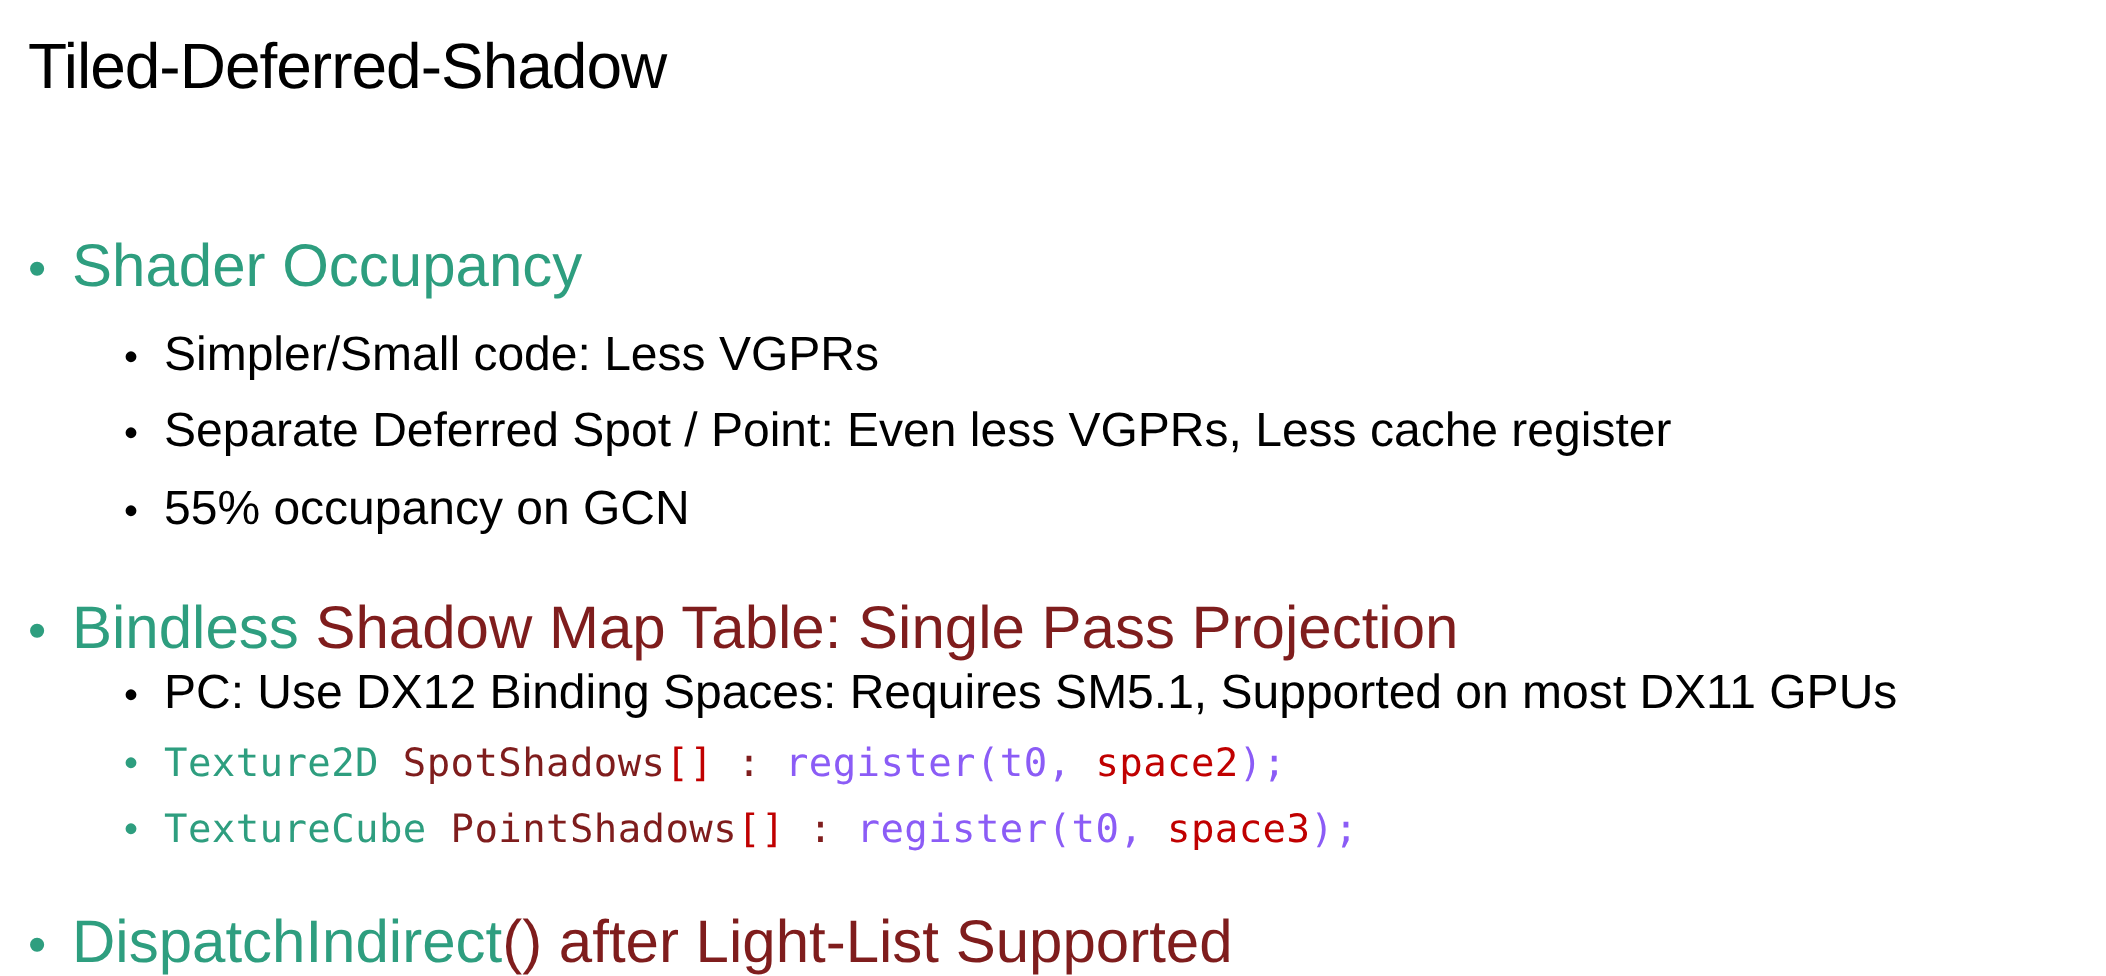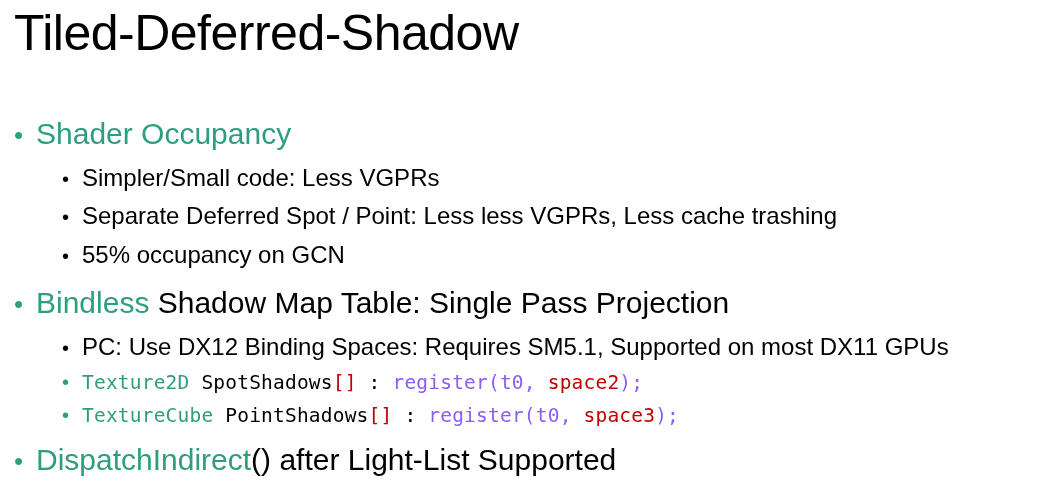--- a/index.html
+++ b/index.html
@@ -12,21 +12,21 @@
       height: 488px;
       position: relative;
       overflow: hidden;
       font-family: "Liberation Sans", "DejaVu Sans", sans-serif;
       color: #000000;
     }
     .title {
       position: absolute;
       left: 14px;
       top: 2px;
-      font-size: 50px;
+      font-size: 32px;
       line-height: 62px;
       font-weight: normal;
       letter-spacing: -0.5px;
       margin: 0;
       white-space: nowrap;
     }
     .row {
       position: absolute;
       white-space: nowrap;
       display: flex;
@@ -54,38 +54,38 @@
       font-size: 20px;
     }
     .code {
       font-family: "DejaVu Sans Mono", "Liberation Mono", monospace;
       font-size: 19.5px;
       letter-spacing: 0.2px;
     }
     .teal { color: #2e9e7f; }
     .blue { color: #8b5cf6; }
     .red { color: #c00000; }
-    .black { color: #000000; }
+    .black { color: #7f1d1d; margin-top: 12px; }
   </style>
 </head>
 <body>
 
 <h1 class="title">Tiled-Deferred-Shadow</h1>
 
 <div class="row l1" style="top:116px;">
   <span class="bullet teal">•</span>
   <span class="teal">Shader Occupancy</span>
 </div>
 <div class="row l2" style="top:163px;">
   <span class="bullet">•</span>
   <span>Simpler/Small code: Less VGPRs</span>
 </div>
 <div class="row l2" style="top:201px;">
   <span class="bullet">•</span>
-  <span>Separate Deferred Spot / Point: Less less VGPRs, Less cache trashing</span>
+  <span>Separate Deferred Spot / Point: Even less VGPRs, Less cache register</span>
 </div>
 <div class="row l2" style="top:240px;">
   <span class="bullet">•</span>
   <span>55% occupancy on GCN</span>
 </div>
 
 <div class="row l1" style="top:285px;">
   <span class="bullet teal">•</span>
   <span class="teal">Bindless</span>
   <span class="black" style="white-space:pre;"> Shadow Map Table: Single Pass Projection</span>

